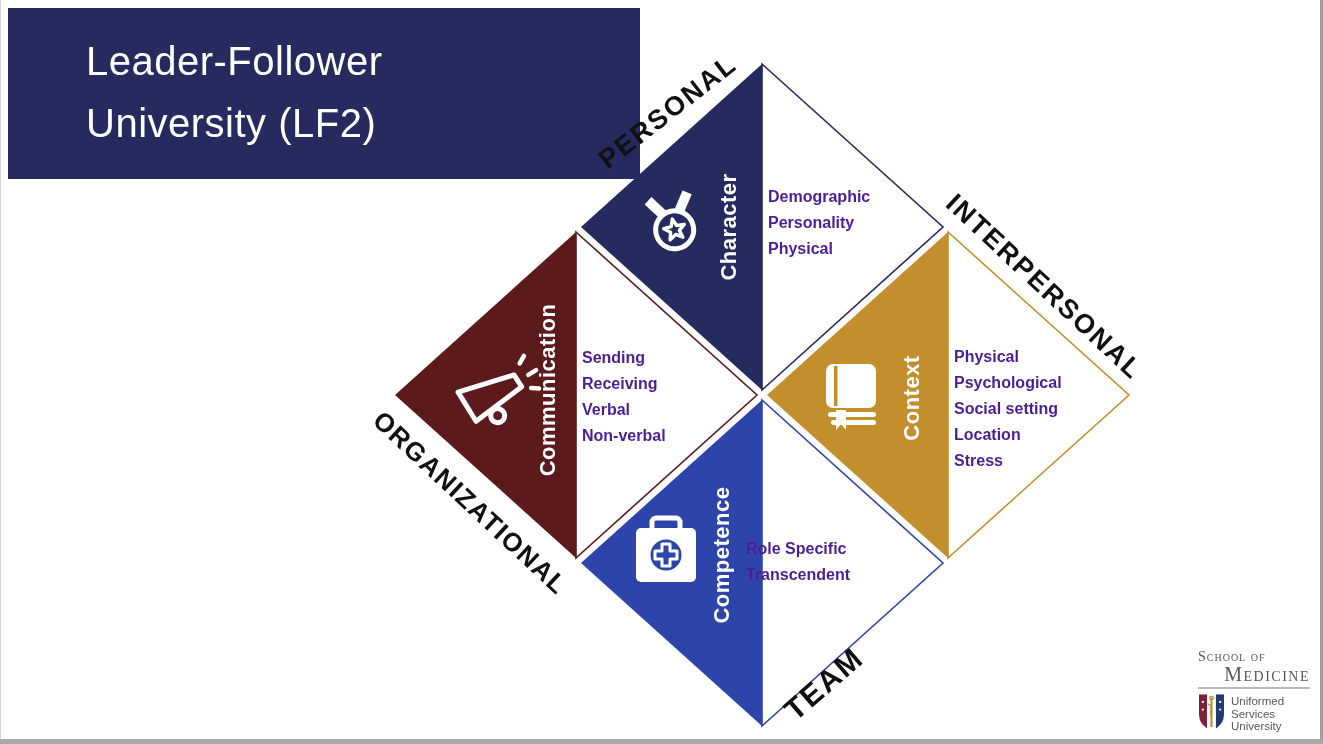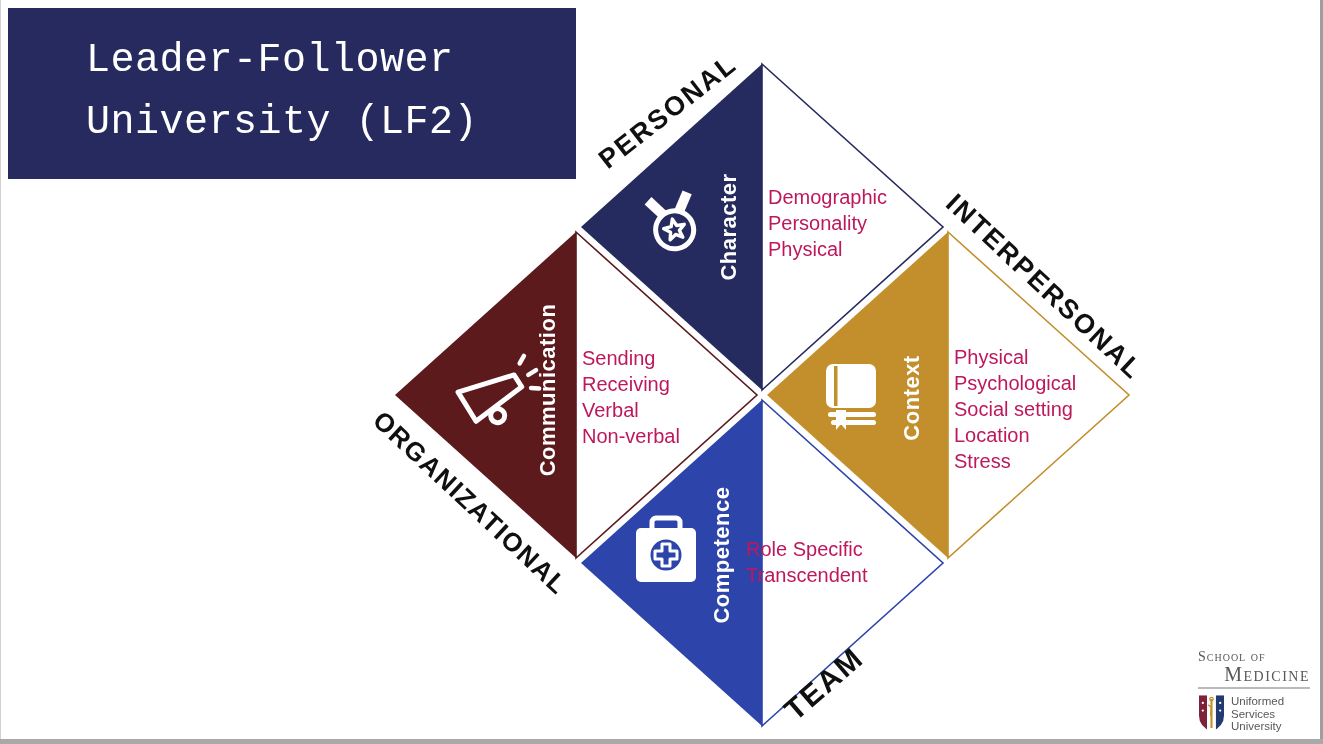--- a/index.html
+++ b/index.html
@@ -10,23 +10,23 @@
     overflow:hidden;
     font-family:"Liberation Sans", sans-serif;
   }
   
   .edge-left{position:absolute;left:0;top:0;width:1px;height:100%;background:#d2d2d2;}
   .edge-right{position:absolute;right:0;top:0;width:3px;height:100%;background:#9e9e9e;}
   .edge-bottom{position:absolute;left:0;bottom:0;width:100%;height:5px;background:#a9a9a9;}
 
   
   .title-block{
-    position:absolute;left:8px;top:8px;width:568px;height:171px;
+    position:absolute;left:8px;top:8px;width:632px;height:171px;
     background:#262a5e;color:#ffffff;
-    padding:22px 0 0 78px;box-sizing:border-box;font-family:Liberation Mono, monospace;
+    padding:22px 0 0 78px;box-sizing:border-box;
   }
   .title-line{
     font-size:40px;line-height:62px;font-weight:400;letter-spacing:0.5px;
   }
 
   .diagram{position:absolute;left:0;top:0;width:1323px;height:744px;}
 
   
   .outer-label{
     position:absolute;color:#101010;font-weight:700;white-space:nowrap;
@@ -43,21 +43,21 @@
     letter-spacing:0.5px;white-space:nowrap;
     transform:translate(-50%,-50%) rotate(-90deg);
   }
   .axis-label.character{left:729px;top:227px;}
   .axis-label.communication{left:548px;top:390px;}
   .axis-label.context{left:912px;top:398px;}
   .axis-label.competence{left:722px;top:555px;}
 
   
   .details{
-    position:absolute;color:#be185d;font-weight:400;font-size:20px;
+    position:absolute;color:#4c1d95;font-weight:700;font-size:16px;
     line-height:26px;white-space:pre-line;
   }
   .details.personal{left:768px;top:184px;}
   .details.organizational{left:582px;top:338px;margin-top:7px;}
   .details.interpersonal{left:954px;top:344px;}
   .details.team{left:746px;top:536px;}
 
   
   .logo{
     position:absolute;left:1198px;top:650px;width:112px;
@@ -65,21 +65,21 @@
   }
   .logo .school-of{
     font-family:"Liberation Serif", serif;font-variant:small-caps;
     font-size:14px;letter-spacing:1px;text-align:left;line-height:14px;
   }
   .logo .medicine{
     font-family:"Liberation Serif", serif;font-variant:small-caps;
     font-size:20px;letter-spacing:1.5px;text-align:right;line-height:20px;
   }
   .logo .rule{border-top:2px solid #b9babc;margin:3px 0 4px 0;}
-  .logo .row{display:flex;align-items:flex-end;}
+  .logo .row{display:flex;align-items:flex-start;}
   .logo .uni-text{
     font-size:11.5px;line-height:12.5px;margin-left:6px;margin-top:2px;
     white-space:pre-line;
   }
 </style>
 </head>
 <body>
 
 <div class="slide">
 

